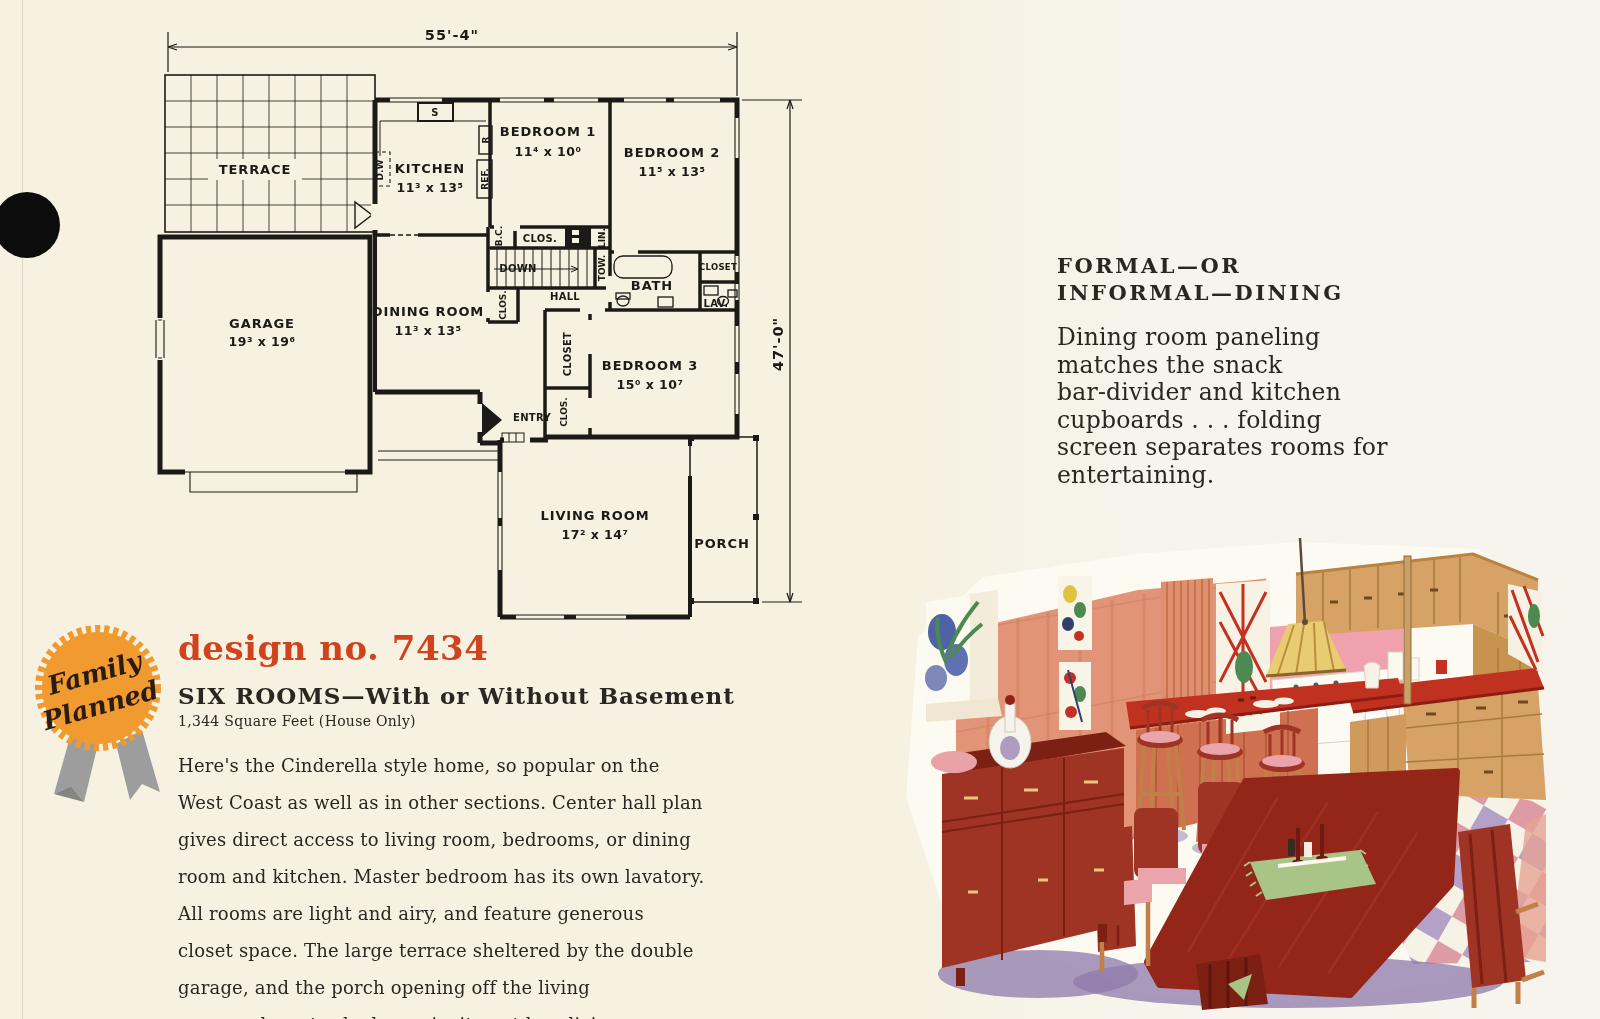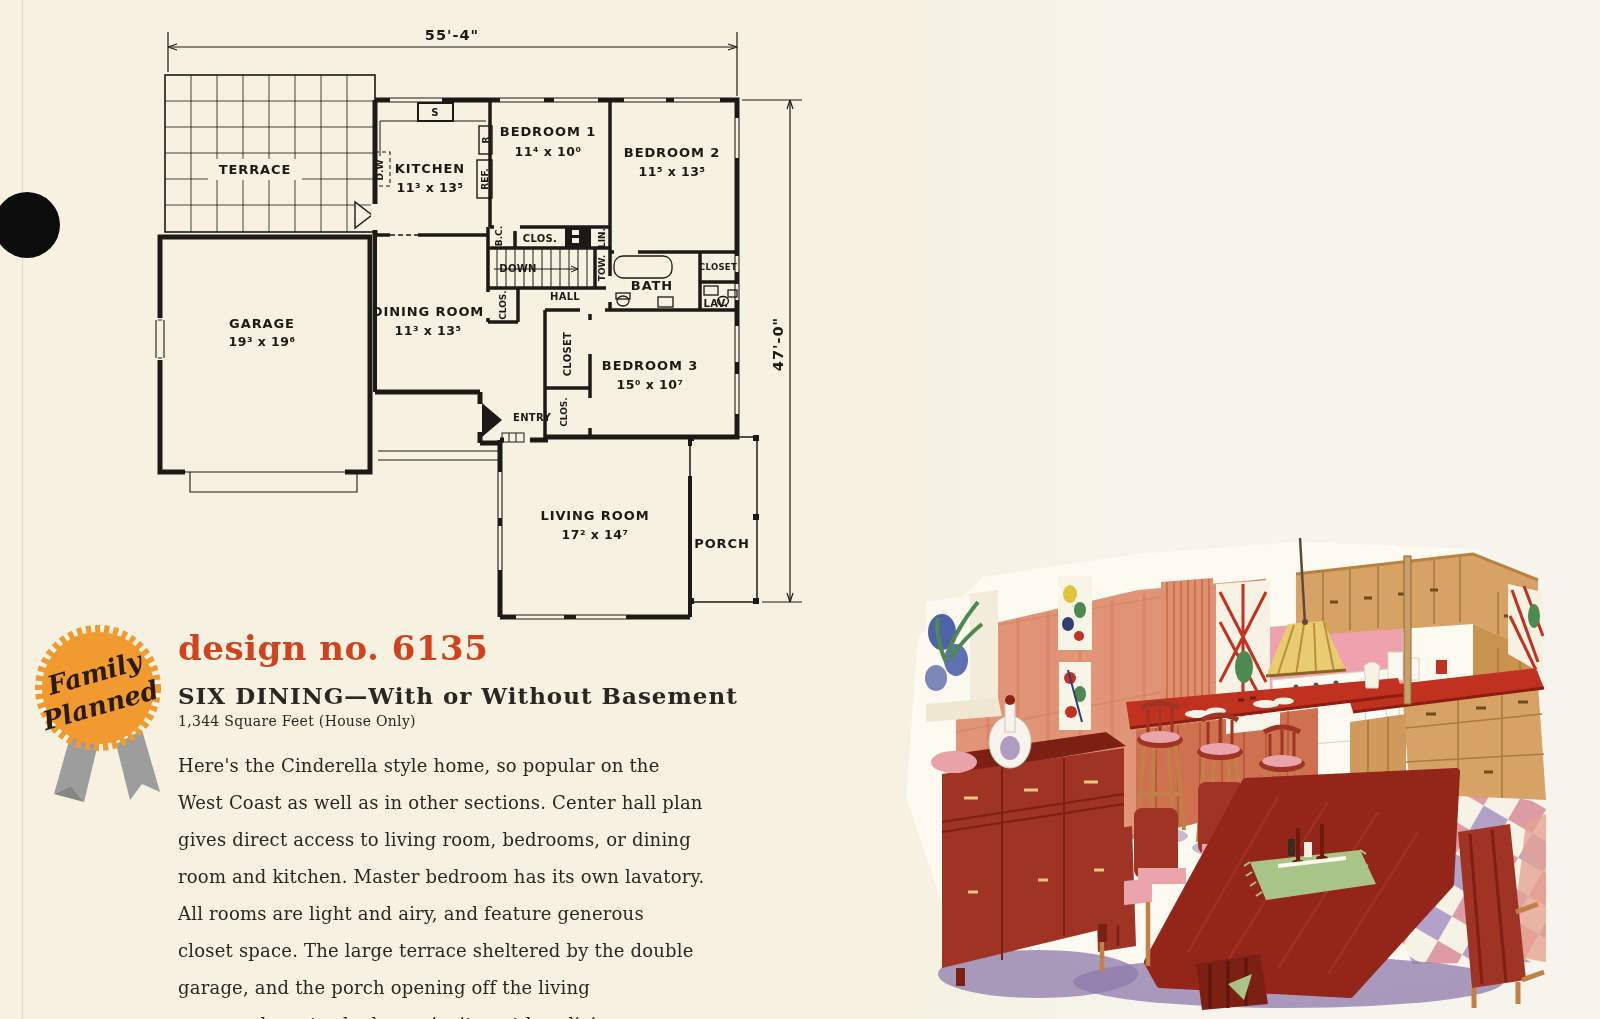--- a/index.html
+++ b/index.html
@@ -235,33 +235,43 @@
         <path d="M58,180 L45,164 L28,172 Z" fill="#858585"></path>
       </g>
       <circle cx="72" cy="66" r="58" fill="none" stroke="var(--c-badge_orange)" stroke-width="10" stroke-dasharray="5 4"></circle>
       <circle cx="72" cy="66" r="56" fill="var(--c-badge_orange)"></circle>
       <text class="badge-text" x="70" y="60" font-size="26" text-anchor="middle" transform="rotate(-16 70 56)">Family</text>
       <text class="badge-text" x="76" y="92" font-size="26" text-anchor="middle" transform="rotate(-16 76 88)">Planned</text>
     </svg>
   </div>
 
   <div class="design-block">
-    <h1 class="design-h">design no. 6135</h1>
-    <div class="design-sub">SIX DINING—With or Without Basement</div>
+    <h1 class="design-h">design no. 7434</h1>
+    <div class="design-sub">SIX ROOMS—With or Without Basement</div>
     <div class="design-sq">1,344 Square Feet (House Only)</div>
     <div class="design-body">Here's the Cinderella style home, so popular on the
 West Coast as well as in other sections. Center hall plan
 gives direct access to living room, bedrooms, or dining
 room and kitchen. Master bedroom has its own lavatory.
 All rooms are light and airy, and feature generous
 closet space. The large terrace sheltered by the double
 garage, and the porch opening off the living
 room and master bedroom invite outdoor living.</div>
   </div>
 
+  <div class="feature-block">
+    <h2 class="feature-h">FORMAL—OR
+INFORMAL—DINING</h2>
+    <div class="feature-body">Dining room paneling
+matches the snack
+bar-divider and kitchen
+cupboards . . . folding
+screen separates rooms for
+entertaining.</div>
+  </div>
 
   <div class="illo-wrap">
   <svg viewBox="0 0 660 478" width="660" height="478">
     <defs>
       <pattern id="chk" width="56" height="56" patternUnits="userSpaceOnUse" patternTransform="rotate(30)">
         <rect width="56" height="56" fill="var(--c-tile_white)"></rect>
         <rect x="28" y="0" width="28" height="28" fill="var(--c-tile_purple)"></rect>
         <rect x="0" y="28" width="28" height="28" fill="var(--c-tile_pink)"></rect>
       </pattern>
     </defs>

